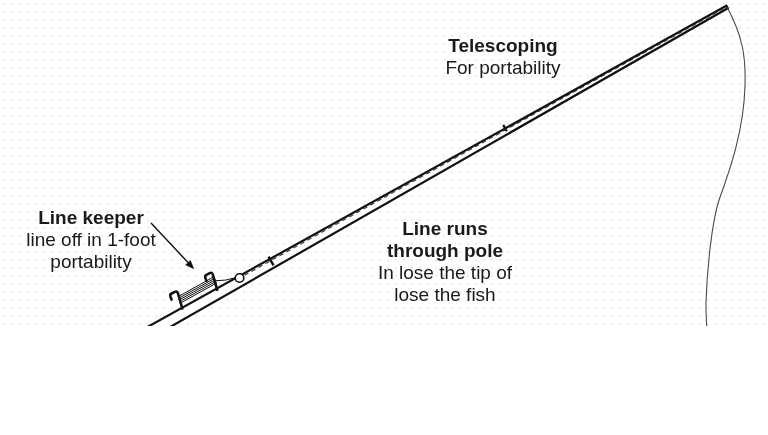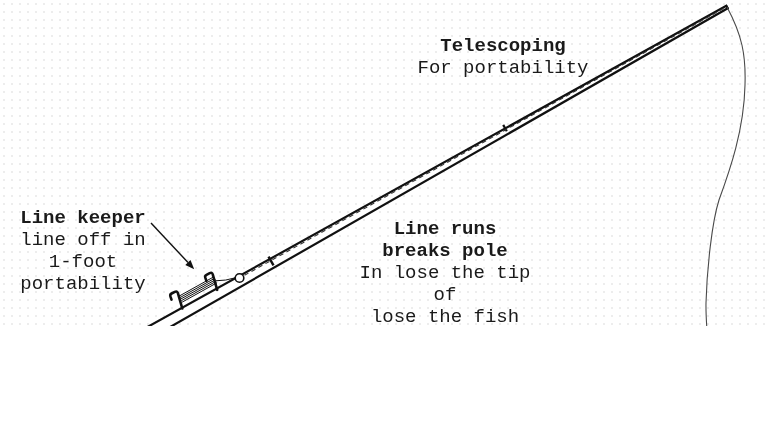--- a/index.html
+++ b/index.html
@@ -3,34 +3,34 @@
 <meta charset="utf-8">
 <style>
   html,body{margin:0;padding:0;}
   .stage{
     position:relative;
     width:768px;height:326px;
     background:#ffffff;
     background-image:radial-gradient(circle,#ededed 0.8px,transparent 0.9px);
     background-size:8px 8px;
     overflow:hidden;
-    font-family:Liberation Mono, monospace;
+    font-family:Liberation Sans, sans-serif;
     color:#1a1a1a;
   }
   svg{position:absolute;left:0;top:0;}
   .ann{
     position:absolute;
     font-size:19px;
     line-height:22px;
     text-align:center;
     color:#1a1a1a;
   }
   .ann .h{font-weight:700;}
   .ann-telescoping{left:398px;top:35px;width:210px;}
-  .ann-keeper{left:4px;top:207px;width:158px;}
+  .ann-keeper{left:12px;top:207px;width:158px;}
   .ann-runs{left:359px;top:218px;width:172px;}
 </style>
 </head>
 <body>
 
 <div class="stage">
 
   <svg width="768" height="435" viewBox="0 0 768 435">
 
     <g>
@@ -74,18 +74,18 @@
   </div>
 
   <div class="ann ann-keeper">
     <div class="h">Line keeper</div>
     <div>line off in 1-foot</div>
     <div>portability</div>
   </div>
 
   <div class="ann ann-runs">
     <div class="h">Line runs</div>
-    <div class="h">breaks pole</div>
+    <div class="h">through pole</div>
     <div>In lose the tip of</div>
     <div>lose the fish</div>
   </div>
 
 </div>
 
 </body></html>

